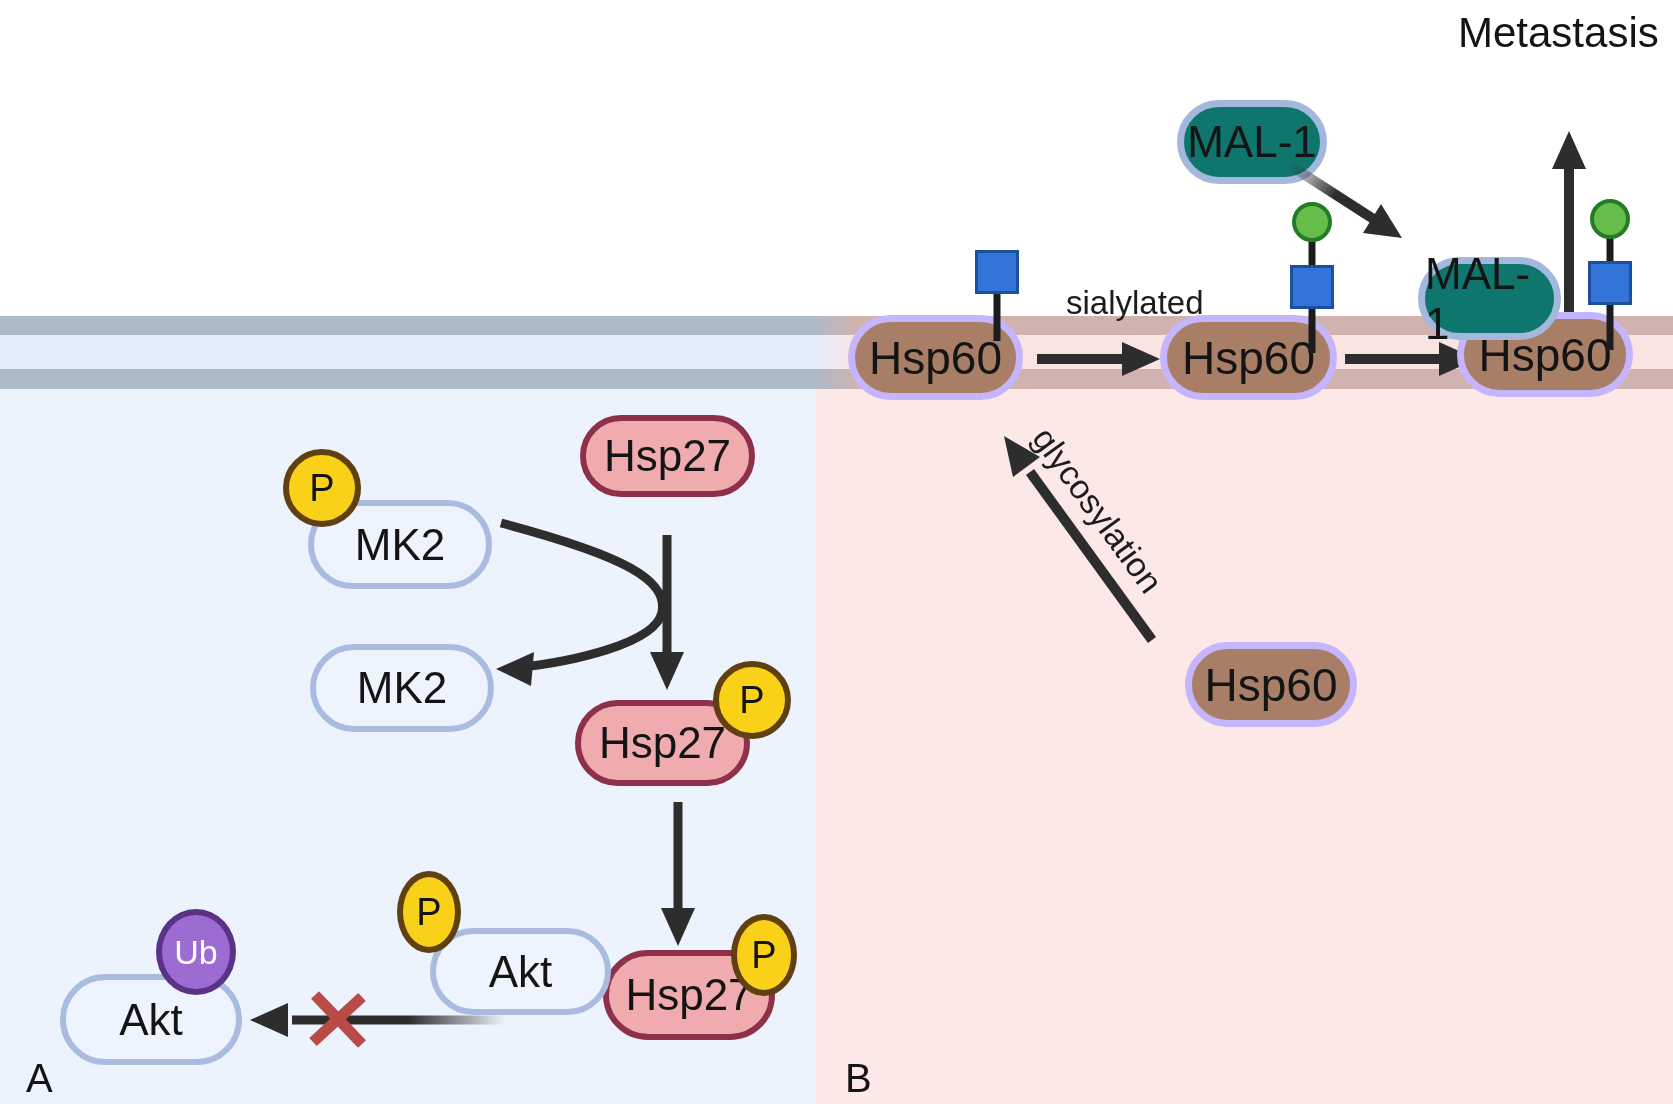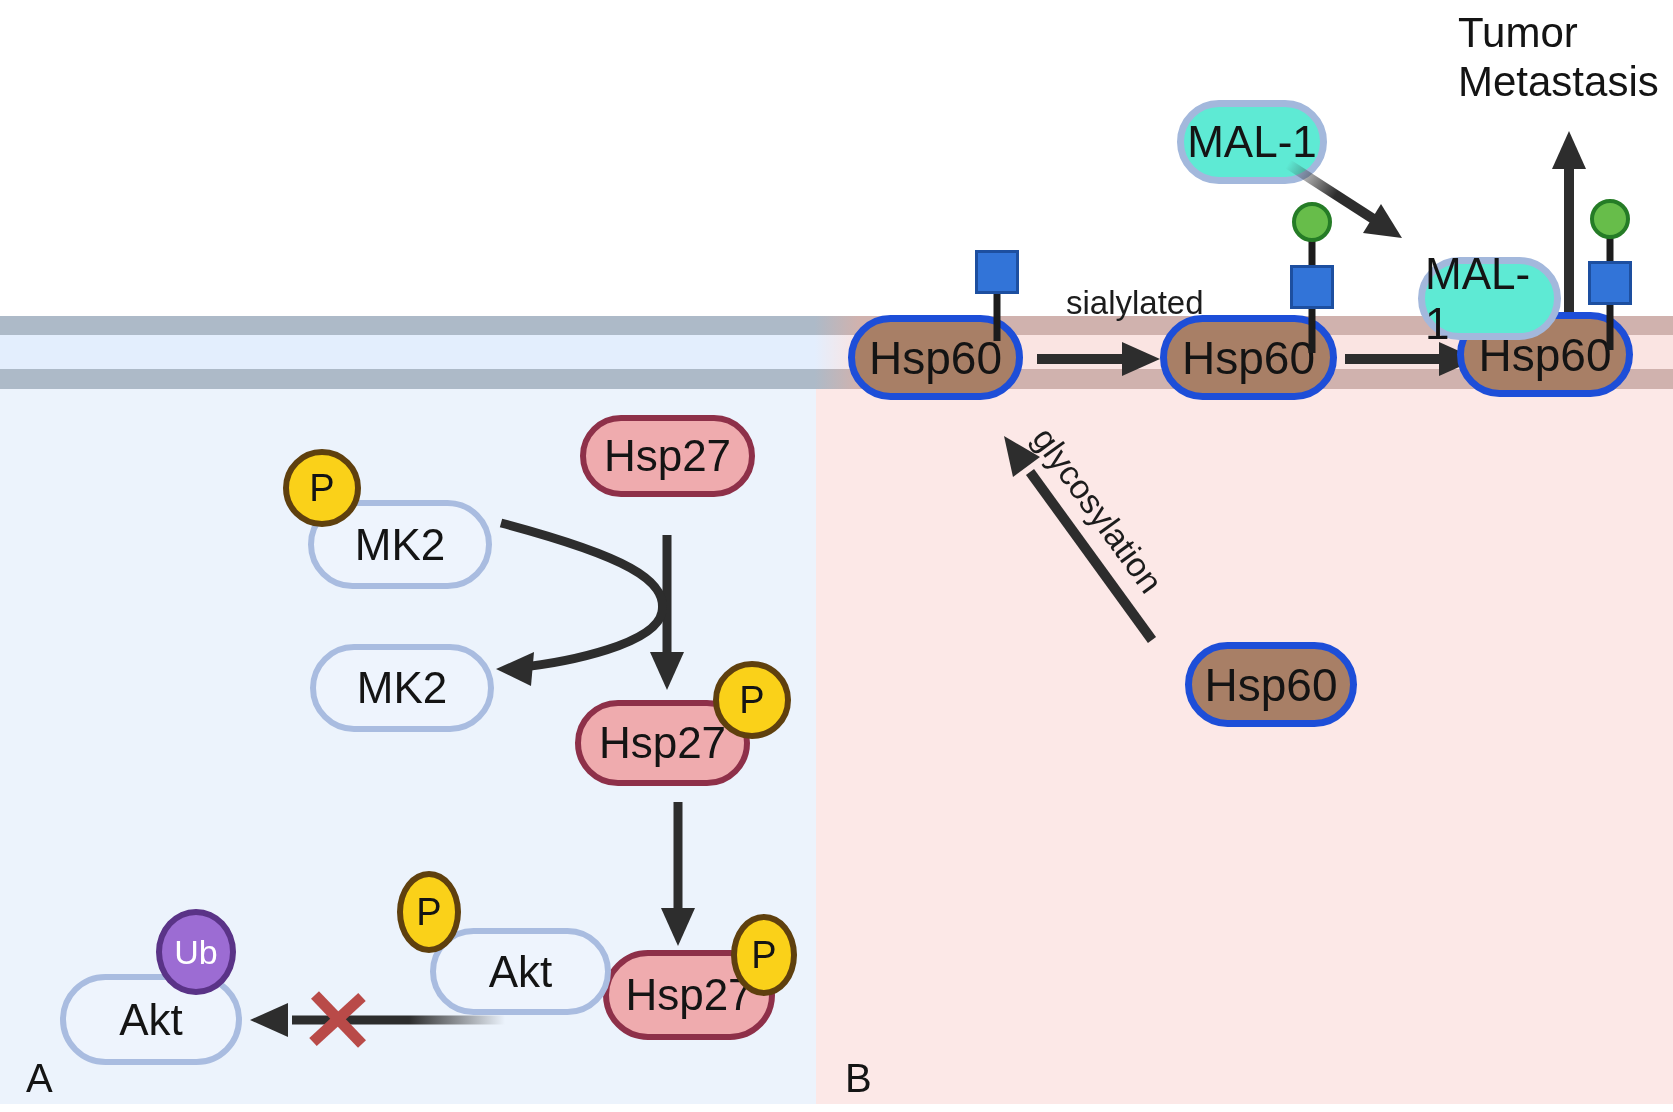--- a/index.html
+++ b/index.html
@@ -13,22 +13,22 @@
     background:linear-gradient(90deg,#adbac8 0,#adbac8 48.7%,#d0b2ae 51.3%,#d0b2ae 100%);}
   .mem-gap{left:0;top:335px;width:1673px;height:34px;
     background:linear-gradient(90deg,#e3eefd 0,#e3eefd 48.7%,#fae4e2 51.3%,#fae4e2 100%);}
   .panel-a-bg{left:0;top:369px;width:816px;height:735px;background:#ecf3fc;}
   .panel-b-bg{left:816px;top:369px;width:857px;height:735px;background:#fce8e7;}
   
   .pill{display:flex;align-items:center;justify-content:center;border-radius:46px;
     font-size:44px;color:#141414;z-index:2;}
   .pill-pink{background:#efabae;border:6px solid #8e3049;}
   .pill-light{background:#eef4fd;border:6px solid #a9bce0;margin-top:12px;}
-  .pill-mal{background:#5eead4;border:7px solid #a3b8dc;}
-  .pill-brown{background:#a87f66;border:7px solid #1d4ed8;font-size:46px;}
+  .pill-mal{background:#0f766e;border:7px solid #a3b8dc;}
+  .pill-brown{background:#a87f66;border:7px solid #c4b5fd;font-size:46px;}
   .pill-top5{z-index:5;}
   
   .badge{display:flex;align-items:center;justify-content:center;border-radius:50%;z-index:4;}
   .badge-p{background:#fad119;border:6px solid #5f400e;font-size:38px;color:#141414;}
   .badge-ub{background:#9c6cd3;border:6px solid #5a3387;font-size:34px;color:#ffffff;text-align:right;}
   .glycan-sq{width:44px;height:44px;background:#3274d8;border:3px solid #1d4fa0;z-index:4;}
   .glycan-gc{width:40px;height:40px;background:#67bd4a;border:4px solid #257c26;border-radius:50%;z-index:4;}
   
   svg.layer{position:absolute;left:0;top:0;width:1673px;height:1112px;}
   #arrows-under{z-index:1;}
@@ -179,19 +179,18 @@
     <span>Ub</span>
   </div>
 
   <div class="abs pill pill-mal pill-top5" style="left:1418px;top:257px;width:143px;height:83px;">
     <span>MAL-1</span>
   </div>
 
   <div class="abs note" style="left:1018px;top:284px;margin-left:48px;">sialylated</div>
   <div class="abs note rot-note" style="left:1056px;top:420px;">glycosylation</div>
   <div class="abs outcome" style="left:1458px;top:8px;">
-    <div>Tumor</div>
     <div>Metastasis</div>
   </div>
   <div class="abs corner-label" style="left:26px;top:1056px;">A</div>
   <div class="abs corner-label" style="left:845px;top:1056px;">B</div>
 
 </div>
 
 </body></html>

